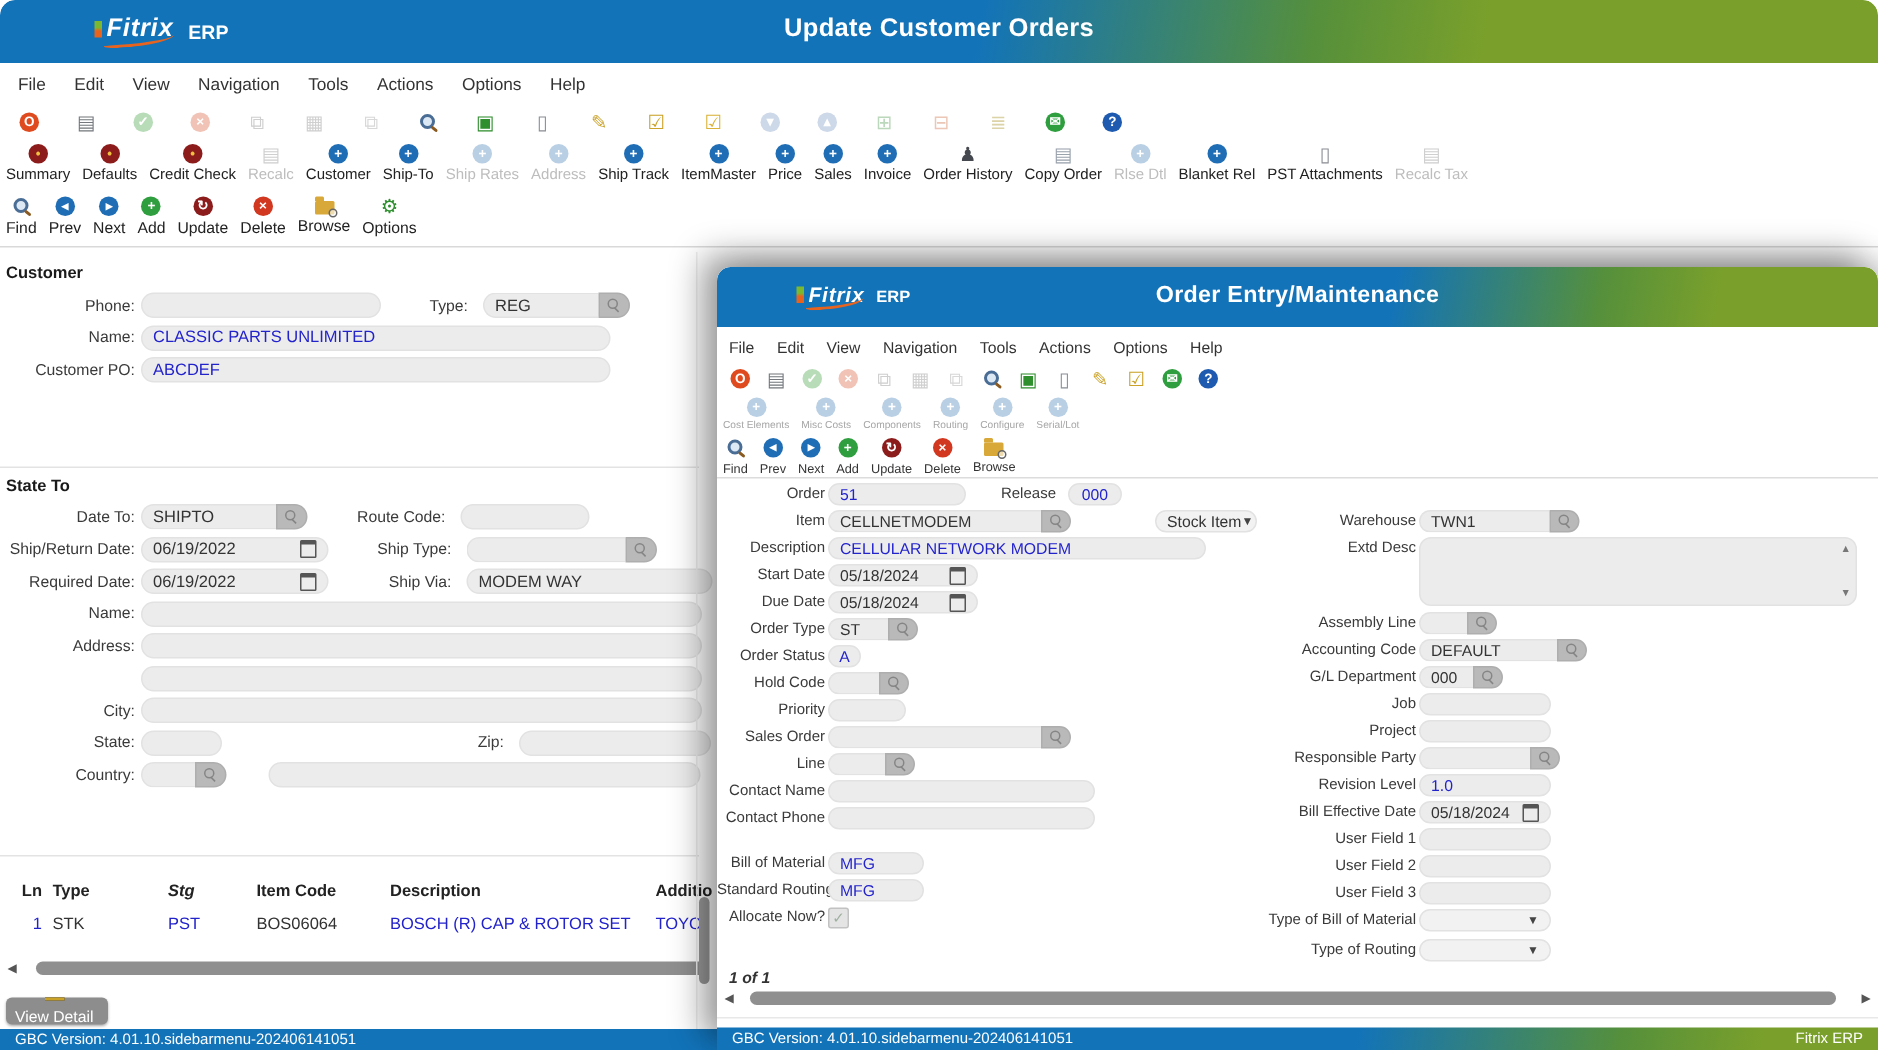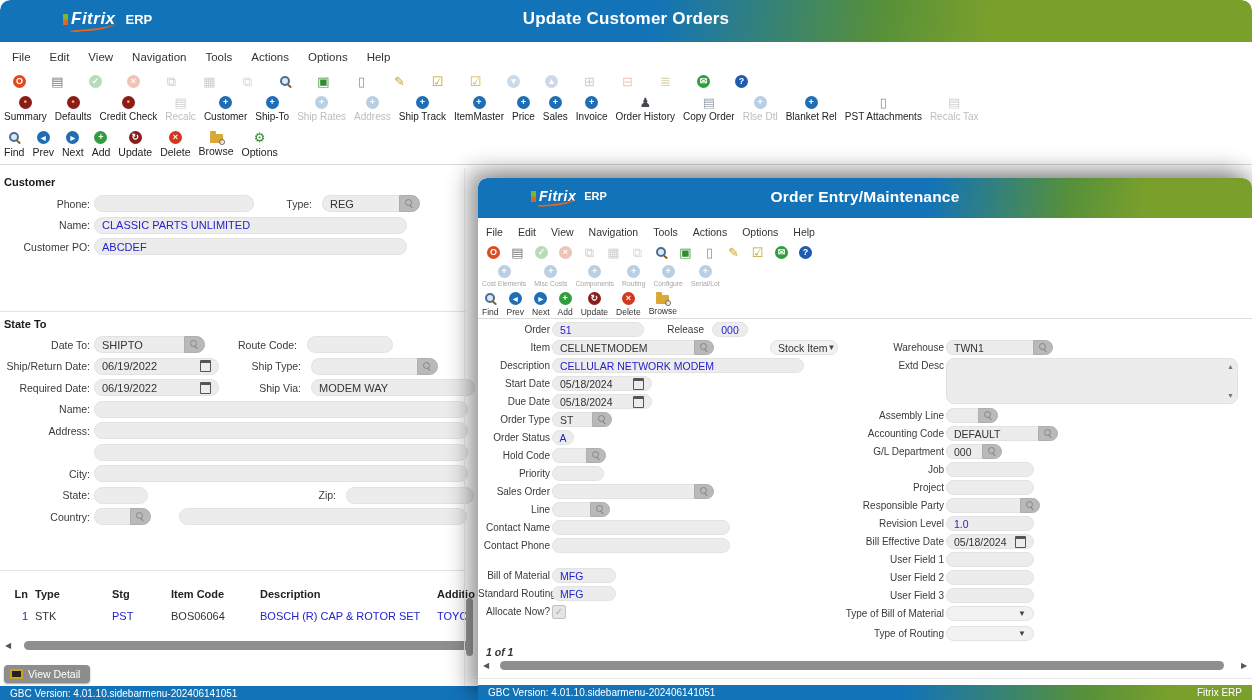--- a/index.html
+++ b/index.html
@@ -4,21 +4,21 @@
 <style>
   html,body{margin:0;padding:0;background:#fff;}
   .stage{position:relative;width:1252px;height:700px;background:#fff;overflow:hidden;
          font-family:"Liberation Sans",sans-serif;border-radius:10px 10px 0 0;}
   
   .hdr{position:absolute;left:0;top:0;width:100%;height:42px;
        background:linear-gradient(100deg,#1273b9 0%,#1273b9 52%,#56903b 70%,#7aa02b 79%);
        border-radius:10px 10px 0 0;}
   .hdr .title{position:absolute;left:0;right:0;top:9px;text-align:center;color:#fff;
        font-size:17px;font-weight:700;letter-spacing:.2px;}
-  .logo{position:absolute;left:30px;top:9px;color:#fff;display:flex;align-items:center;padding-left:33px;}
+  .logo{position:absolute;left:30px;top:9px;color:#fff;display:flex;align-items:flex-end;padding-left:33px;}
   .logo .flag{width:5px;height:11px;background:linear-gradient(180deg,#7cb82f 40%,#e8641e 60%);
        margin-right:3px;align-self:center;}
   .logo .brand{font-style:italic;font-weight:bold;font-size:17px;position:relative;letter-spacing:.5px;}
   .logo .brand::after{content:"";position:absolute;left:-2px;bottom:-2px;width:105%;height:6px;
        border-bottom:2.5px solid #e8641e;border-radius:0 0 100% 30%;transform:rotate(-4deg);}
   .logo .erp{font-weight:bold;font-size:13px;margin-left:10px;}
   
   .menubar{position:absolute;display:flex;color:#333;}
   .mitem{margin-right:19px;cursor:default;}
   
@@ -75,21 +75,21 @@
   .li-head{font-weight:bold;color:#222;}
   
   .hscroll{position:absolute;display:flex;align-items:center;height:11px;}
   .harrow{font-size:8px;color:#555;width:12px;flex-shrink:0;text-align:center;}
   .htrack{flex:1;height:9px;position:relative;}
   .hthumb{position:absolute;top:0;height:9px;background:#8f8f8f;border-radius:5px;}
   .vtrack{position:absolute;left:464px;top:168px;width:9px;height:518px;border-left:1px solid #ededed;}
   .vthumb{position:absolute;left:466px;top:598px;width:7px;height:58px;background:#9a9a9a;border-radius:4px;}
   .vdbtn{position:absolute;left:4px;top:665px;height:18px;background:#8d8d8d;border-radius:4px;
        color:#fff;font-size:10.5px;display:flex;align-items:center;gap:5px;padding:0 10px 0 6px;
-       box-shadow:0 1px 2px rgba(0,0,0,.35);}
+       box-shadow:0 1px 2px rgba(0,0,0,.35);flex-direction:column;}
   .vdic{width:11px;height:8px;background:#222;border:1px solid #caa227;box-shadow:inset 0 0 0 1px #caa227;}
   .sbar{position:absolute;height:14px;color:#fff;font-size:10px;display:flex;align-items:center;
        padding:0 10px;box-sizing:border-box;
        background:linear-gradient(100deg,#1273b9 0%,#1273b9 55%,#56903b 78%,#7aa02b 90%);}
   
   .dlg{position:absolute;left:478px;top:178px;width:774px;height:522px;background:#fff;
        border-radius:9px 9px 0 0;overflow:hidden;
        box-shadow:-10px -8px 22px rgba(0,0,0,.38),10px 0 22px rgba(0,0,0,.22);}
   .dlg .hdr{height:40px;border-radius:9px 9px 0 0;
        background:linear-gradient(100deg,#1273b9 0%,#1273b9 58%,#56903b 76%,#7aa02b 86%);}
@@ -406,21 +406,21 @@
     </div>
   </div>
 
   <div class="divider" style="left:0;top:570px;width:466px;"></div>
 
   <div class="m-sect" style="top:576px;">
     <div style="margin-top:12px;">
         <div class="li-head">
           <span style="flex-shrink: 0; overflow: hidden; white-space: nowrap; margin-right: 7px; width: 24px; text-align: right;">Ln</span>
           <span style="flex-shrink: 0; overflow: hidden; white-space: nowrap; margin-right: 7px; width: 70px; text-align: left;">Type</span>
-          <span style="flex-shrink: 0; overflow: hidden; white-space: nowrap; margin-right: 7px; width: 52px; text-align: left;">Stg</span>
+          <span style="flex-shrink: 0; overflow: hidden; white-space: nowrap; margin-right: 7px; width: 52px; text-align: left; font-style: italic;">Stg</span>
           <span style="flex-shrink: 0; overflow: hidden; white-space: nowrap; margin-right: 7px; width: 82px; text-align: left;">Item Code</span>
           <span style="flex-shrink: 0; overflow: hidden; white-space: nowrap; margin-right: 7px; width: 170px; text-align: left;">Description</span>
           <span style="flex-shrink: 0; overflow: hidden; white-space: nowrap; margin-right: 7px; width: 40px; text-align: left;">Additio</span>
         </div>
         <div class="li-row" style="margin-top: 10px;">
           <span style="flex-shrink: 0; overflow: hidden; white-space: nowrap; margin-right: 7px; width: 24px; text-align: right; color: rgb(35, 35, 204);">1</span>
           <span style="flex-shrink: 0; overflow: hidden; white-space: nowrap; margin-right: 7px; width: 70px; text-align: left; color: rgb(51, 51, 51);">STK</span>
           <span style="flex-shrink: 0; overflow: hidden; white-space: nowrap; margin-right: 7px; width: 52px; text-align: left; color: rgb(35, 35, 204);">PST</span>
           <span style="flex-shrink: 0; overflow: hidden; white-space: nowrap; margin-right: 7px; width: 82px; text-align: left; color: rgb(51, 51, 51);">BOS06064</span>
           <span style="flex-shrink: 0; overflow: hidden; white-space: nowrap; margin-right: 7px; width: 170px; text-align: left; color: rgb(35, 35, 204);">BOSCH (R) CAP &amp; ROTOR SET</span>

